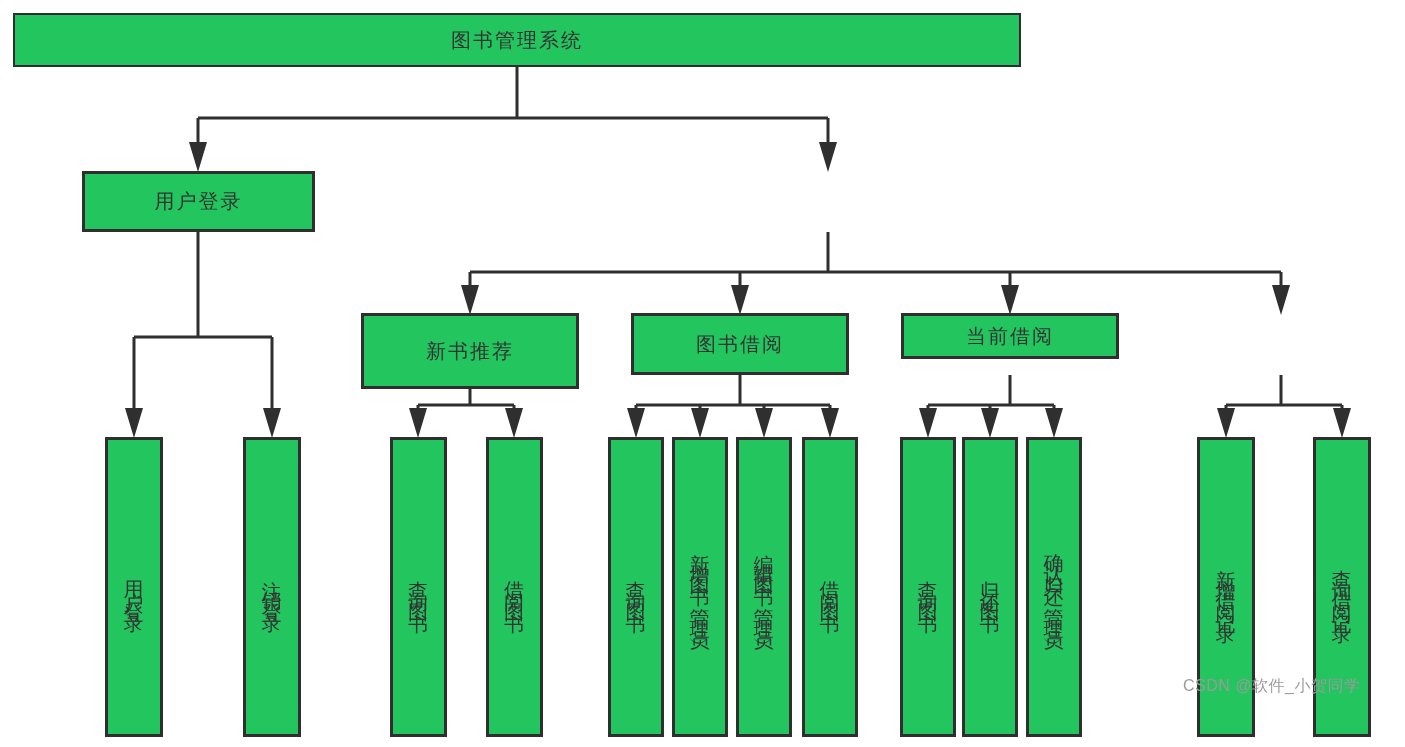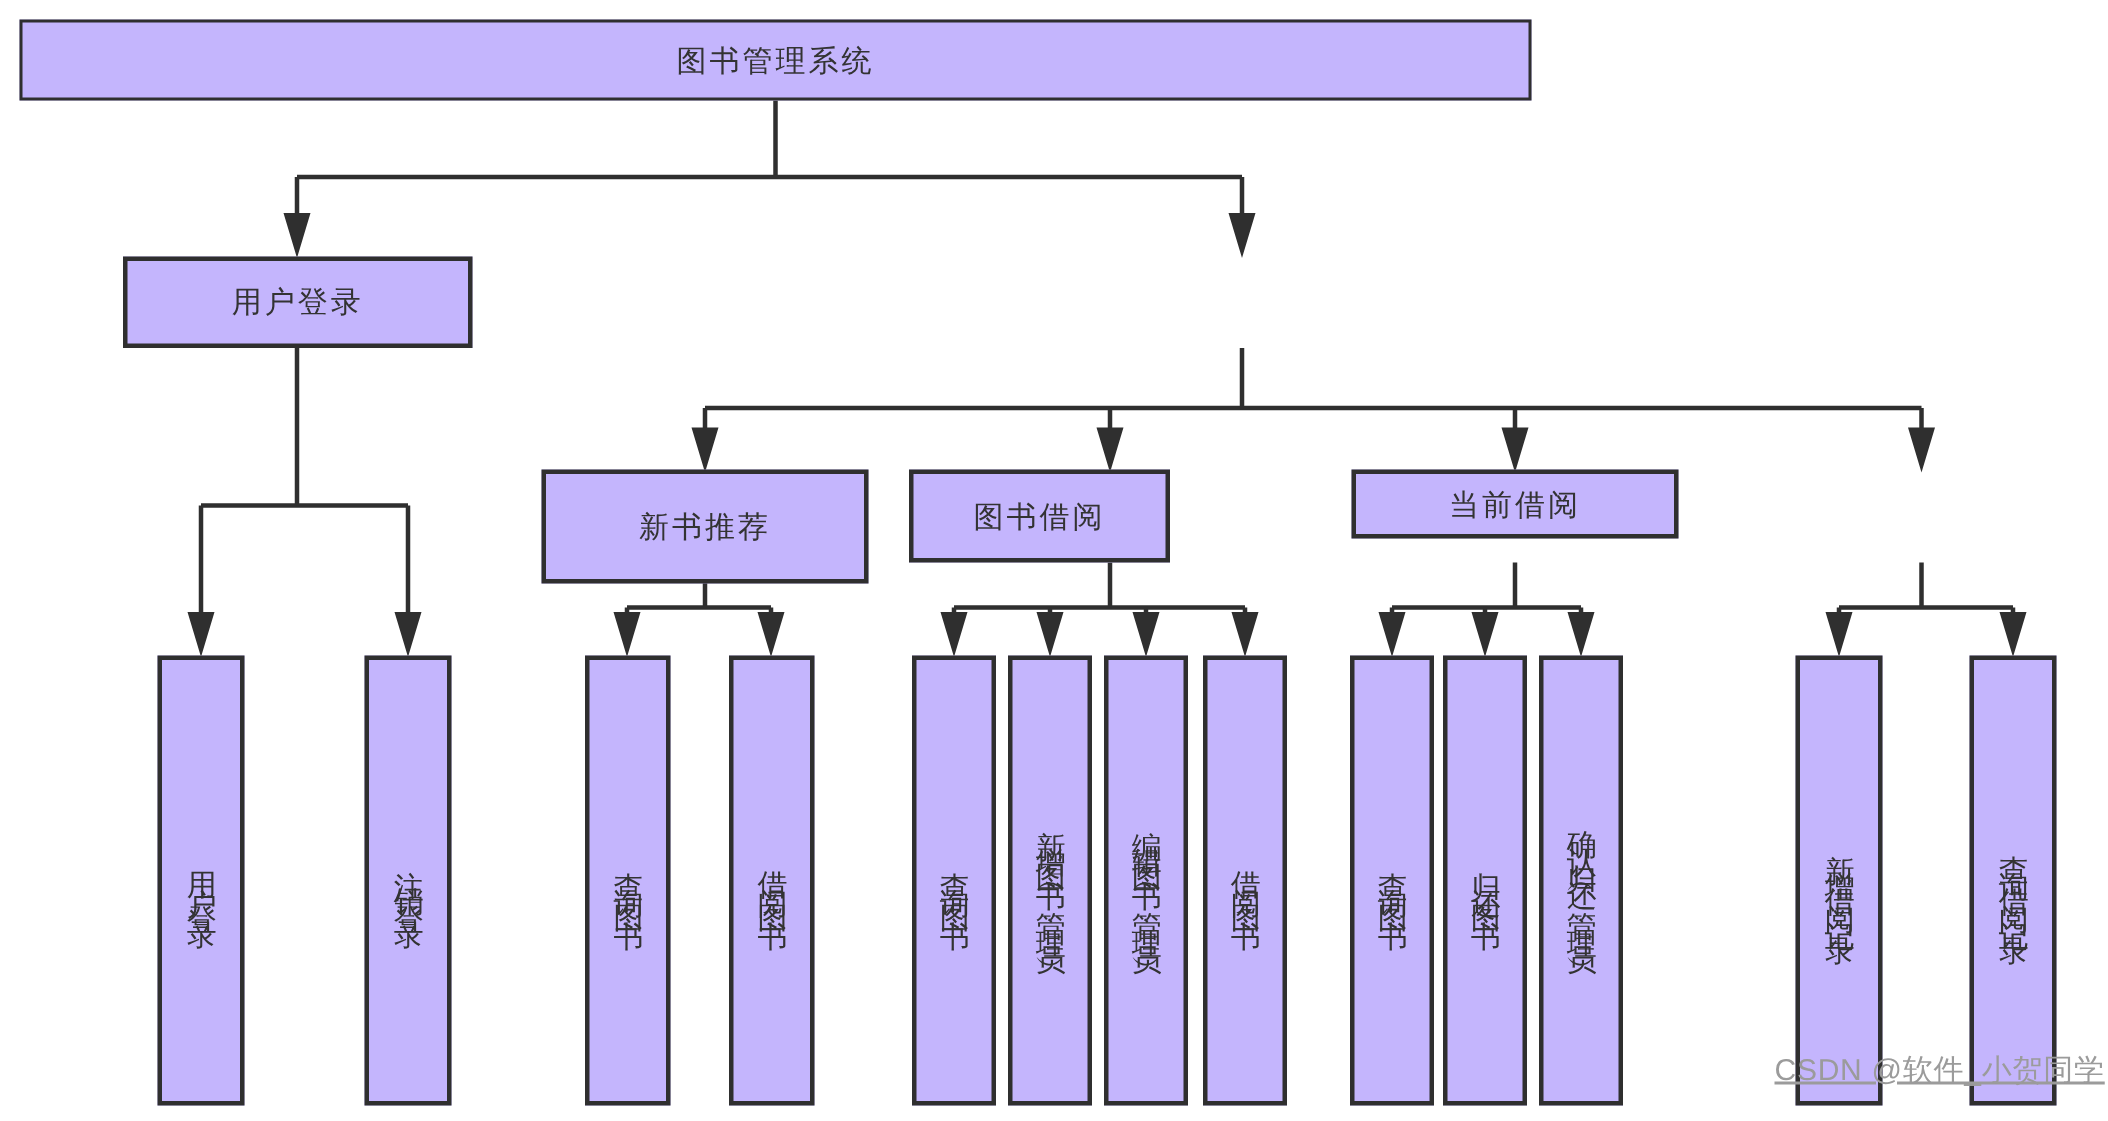--- a/index.html
+++ b/index.html
@@ -27,21 +27,21 @@
     stroke-width: 3;
   }
   .arrows {
     fill: var(--line, #2f2f2f);
     stroke: none;
   }
   .node {
     position: absolute;
     z-index: 2;
     box-sizing: border-box;
-    background: #c4b5fd;
+    background: #22c55e;
     border: 3px solid var(--line, #2f2f2f);
     display: flex;
     align-items: center;
     justify-content: center;
     color: var(--text, #333333);
   }
   .node.root {
     border-width: 2px;
   }
   .hnode span {
@@ -54,26 +54,25 @@
     text-orientation: mixed;
     font-size: 20px;
     line-height: 1.1;
     letter-spacing: 11px;
     white-space: nowrap;
   }
   .watermark {
     position: absolute;
     z-index: 3;
     left: 1183px;
-    top: 700px;
-    font-size: 20px;
+    top: 676px;
+    font-size: 16px;
     letter-spacing: 0.5px;
     color: var(--watermark, #9b9b9b);
     white-space: nowrap;
-    text-decoration: underline;
   }
 </style>
 </head>
 <body>
 
 <div class="stage">
 
   <svg class="wires" width="1405" height="747" viewBox="0 0 1405 747" aria-hidden="true">
     <path class="lines" d="
       M517 67 V118 M198 118 H828 M198 118 V150 M828 118 V150
@@ -109,21 +108,21 @@
     <span>图书管理系统</span>
   </div>
 
   <div class="node hnode" style="left:82px;top:171px;width:233px;height:61px">
     <span>用户登录</span>
   </div>
 
   <div class="node hnode" style="left:361px;top:313px;width:218px;height:76px">
     <span>新书推荐</span>
   </div>
-  <div class="node hnode" style="left:606px;top:313px;width:174px;height:62px">
+  <div class="node hnode" style="left:631px;top:313px;width:218px;height:62px">
     <span>图书借阅</span>
   </div>
   <div class="node hnode" style="left:901px;top:313px;width:218px;height:46px">
     <span>当前借阅</span>
   </div>
 
   <div class="node leaf" style="left:105px;top:437px;width:58px;height:300px">
     <span>用户登录</span>
   </div>
   <div class="node leaf" style="left:243px;top:437px;width:58px;height:300px">

